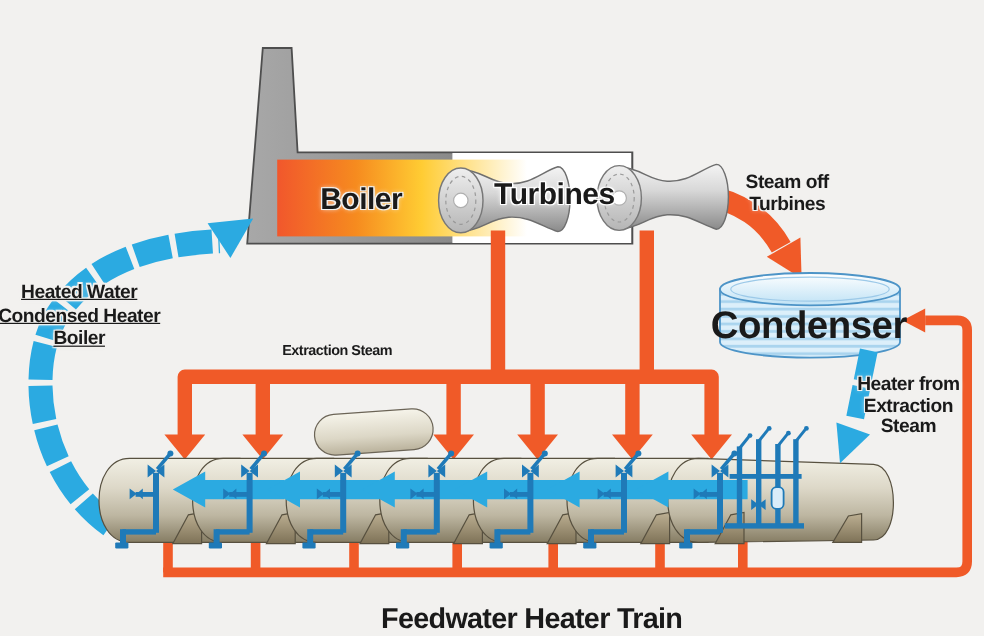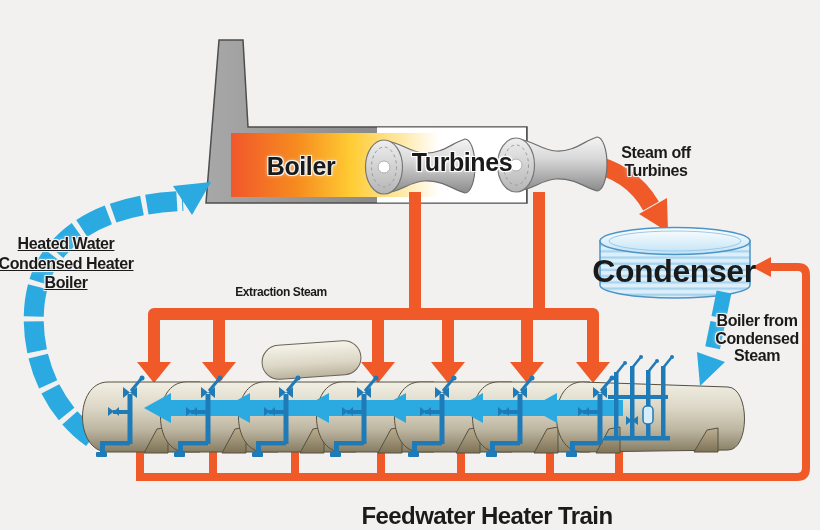--- a/index.html
+++ b/index.html
@@ -15,21 +15,21 @@
     text-shadow:-1px -1px 0 #F2F1EF,1px -1px 0 #F2F1EF,-1px 1px 0 #F2F1EF,1px 1px 0 #F2F1EF,0 0 4px #F2F1EF;
     letter-spacing:-0.4px;
   }
   .lbl-boiler{left:301px;top:153px;font-size:25px;}
   .lbl-turbines{left:462px;top:149px;font-size:25px;text-shadow:-1px -1px 0 #fff,1px -1px 0 #fff,-1px 1px 0 #fff,1px 1px 0 #fff,0 0 4px #fff;}
   .lbl-steamoff{left:656px;top:144px;font-size:16px;}
   .lbl-condenser{left:674px;top:254px;font-size:32px;text-shadow:none;}
   .lbl-waterfrom{left:757px;top:312px;font-size:16px;}
   .lbl-extraction{left:281px;top:286px;font-size:12px;}
   .lbl-heated{left:66px;top:234px;font-size:16px;line-height:1.22;text-decoration:underline;}
-  .lbl-fwht{left:443px;top:503px;font-size:24px;letter-spacing:-0.6px;margin-left:44px;}
+  .lbl-fwht{left:443px;top:503px;font-size:24px;letter-spacing:-0.6px;}
 </style>
 </head>
 <body>
 
 <div id="canvas">
 
 <svg width="820" height="530" viewBox="0 0 820 530">
   <defs>
     <linearGradient id="gradGray" x1="0" y1="0" x2="1" y2="0">
       <stop offset="0" stop-color="#A8A8A8"></stop>
@@ -238,22 +238,22 @@
 </svg>
 
 <div class="label lbl-boiler">Boiler</div>
 <div class="label lbl-turbines">Turbines</div>
 <div class="label lbl-steamoff">
   <div>Steam off</div>
   <div>Turbines</div>
 </div>
 <div class="label lbl-condenser">Condenser</div>
 <div class="label lbl-waterfrom">
-  <div>Boiler from</div>
-  <div>Condensed</div>
+  <div>Heater from</div>
+  <div>Extraction</div>
   <div>Steam</div>
 </div>
 <div class="label lbl-extraction">Extraction Steam</div>
 <div class="label lbl-heated">
   <div>Heated Water</div>
   <div>Condensed Heater</div>
   <div>Boiler</div>
 </div>
 <div class="label lbl-fwht">Feedwater Heater Train</div>
 

